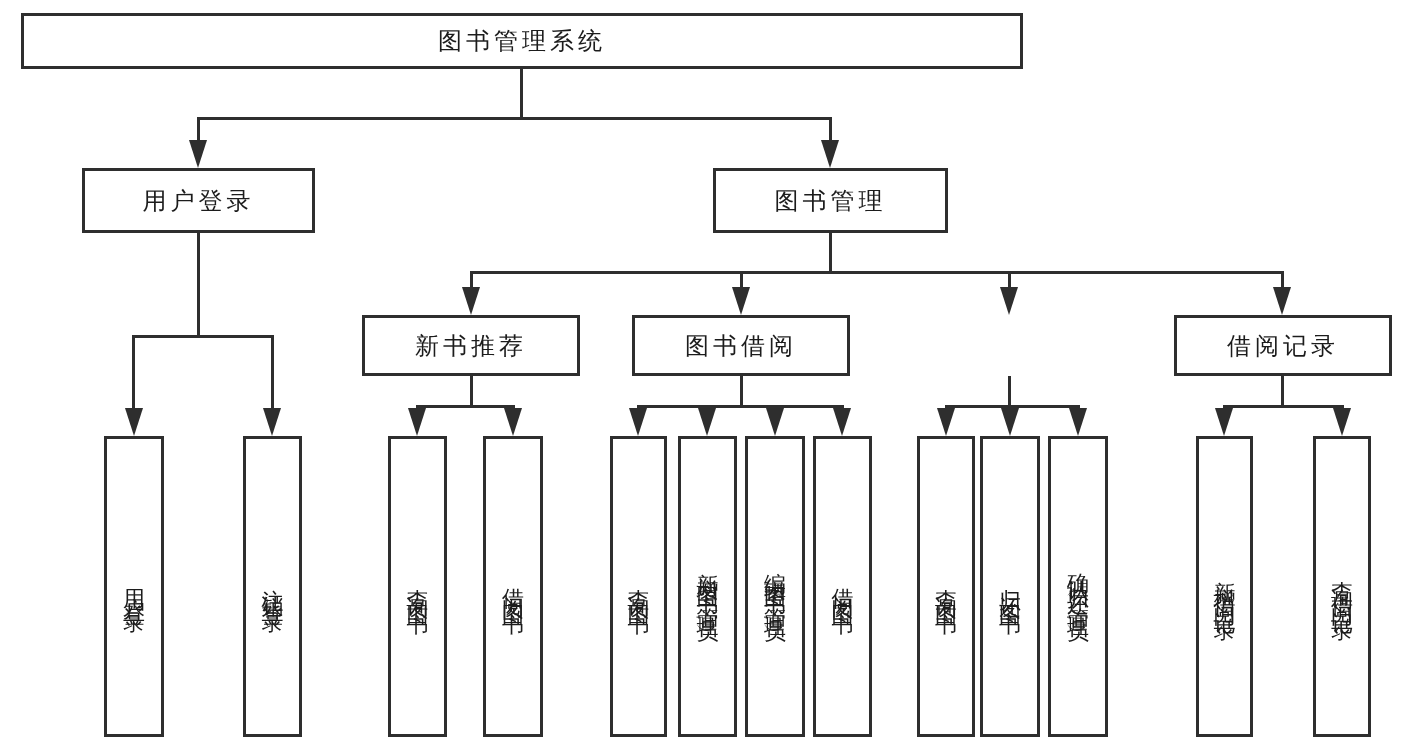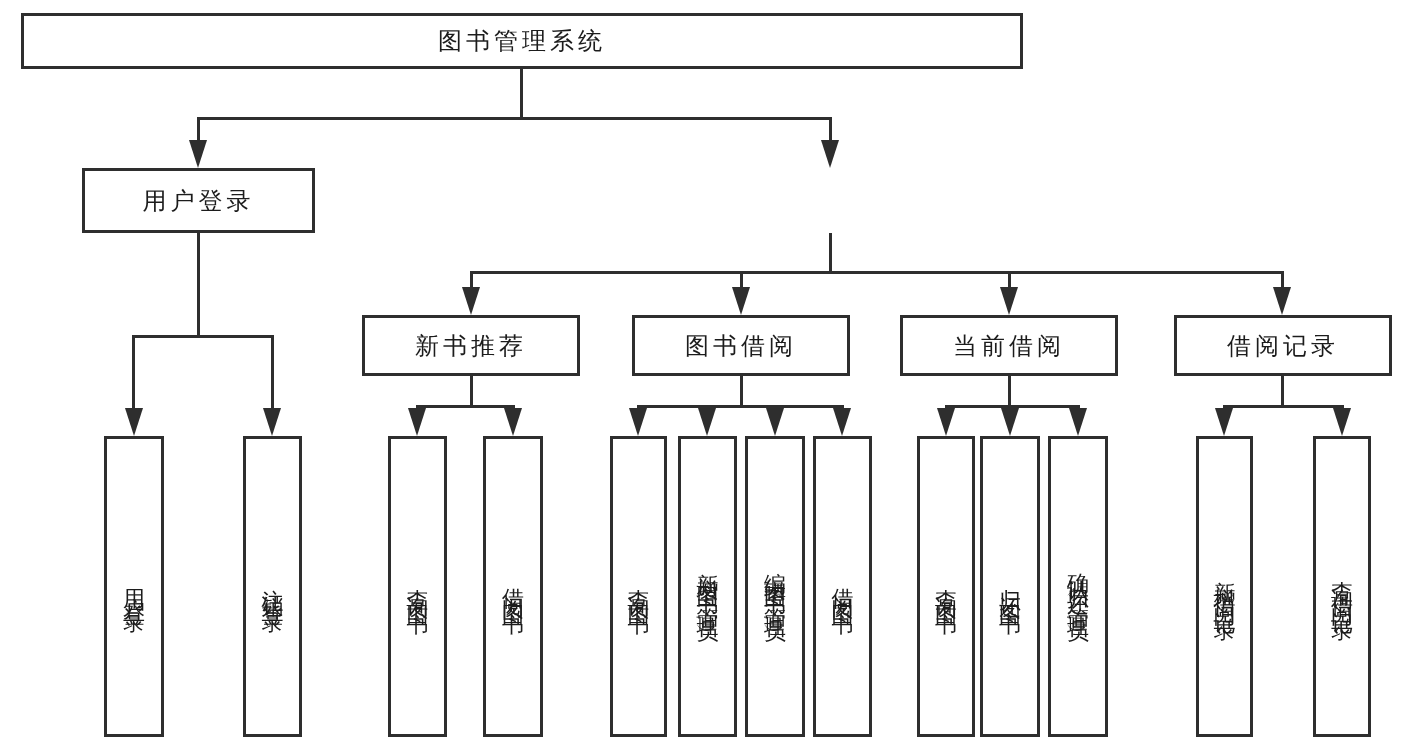--- a/index.html
+++ b/index.html
@@ -58,26 +58,26 @@
 </style>
 </head>
 <body>
 
 <div id="canvas">
 
   <div class="box" style="left:21px;top:13px;width:1002px;height:56px;">图书管理系统</div>
 
   <div class="box" style="left:82px;top:168px;width:233px;height:65px;">用户登录</div>
 
+  <div class="box" style="left:713px;top:168px;width:235px;height:65px;">图书管理</div>
 
   <div class="box" style="left:632px;top:315px;width:218px;height:61px;">图书借阅</div>
 
   <div class="box" style="left:362px;top:315px;width:218px;height:61px;">新书推荐</div>
 
-  <div class="box" style="left:900px;top:315px;width:218px;height:61px;">当前借阅</div>
 
   <div class="box" style="left:1174px;top:315px;width:218px;height:61px;">借阅记录</div>
 
   <div class="box vbox" style="left:104px;top:436px;width:60px;height:301px;">用户登录</div>
   <div class="box vbox" style="left:243px;top:436px;width:59px;height:301px;">注销登录</div>
 
   <div class="box vbox" style="left:388px;top:436px;width:59px;height:301px;">查询图书</div>
   <div class="box vbox" style="left:483px;top:436px;width:60px;height:301px;">借阅图书</div>
 
   <div class="box vbox" style="left:610px;top:436px;width:57px;height:301px;">查询图书</div>

